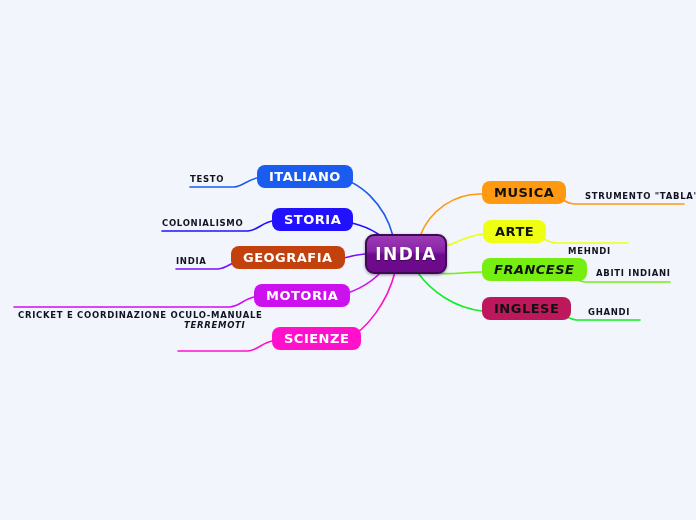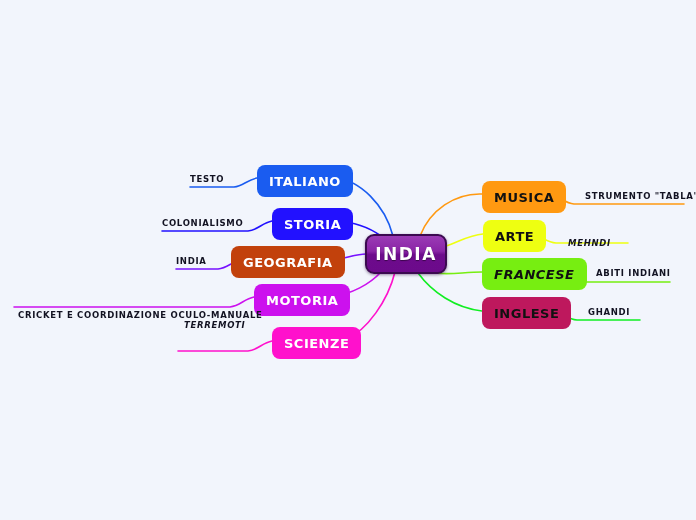--- a/index.html
+++ b/index.html
@@ -34,21 +34,21 @@
     border-radius: 8px;
     display: flex;
     align-items: center;
     justify-content: center;
     font-weight: bold;
     letter-spacing: 0.5px;
     white-space: nowrap;
     font-family: "DejaVu Sans", sans-serif;
   }
   .node.branch {
-    height: 32px;
+    height: 23px;
     font-size: 13px;
     padding: 0 12px;
   }
   .node.center {
     width: 82px;
     height: 40px;
     font-size: 17px;
     color: #ffffff;
     letter-spacing: 1.5px;
     border-radius: 9px;
@@ -170,21 +170,21 @@
   </div>
 
   <div class="leaf" style="left:184px; top:320px;font-style:italic;">
     <span>TERREMOTI</span>
   </div>
 
   <div class="leaf" style="left:585px; top:191px;">
     <span>STRUMENTO "TABLA"</span>
   </div>
 
-  <div class="leaf" style="left:568px; top:238px;font-style:italic;">
+  <div class="leaf" style="left:568px; top:246px;">
     <span>MEHNDI</span>
   </div>
 
   <div class="leaf" style="left:596px; top:268px;">
     <span>ABITI INDIANI</span>
   </div>
 
   <div class="leaf" style="left:588px; top:307px;">
     <span>GHANDI</span>
   </div>

